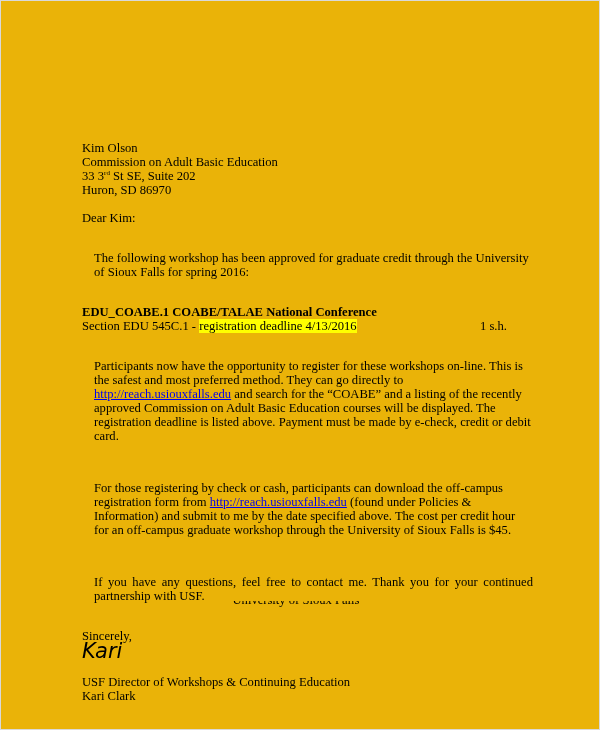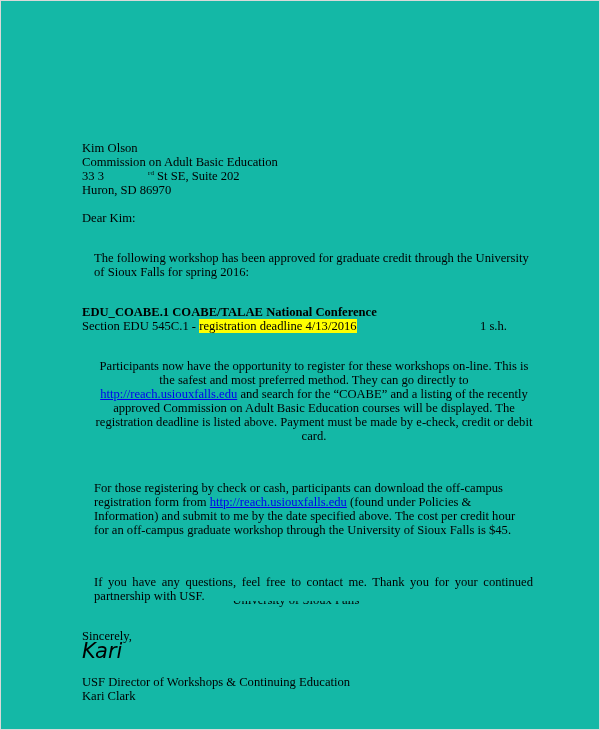--- a/index.html
+++ b/index.html
@@ -13,38 +13,38 @@
       overflow: hidden;
       position: relative;
     }
     .page {
       position: absolute;
       left: 0;
       top: 0;
       width: 598px;
       height: 728px;
       border: 1px solid #d9d9d9;
-      background: #14b8a6;
+      background: #eab308;
       overflow: hidden;
     }
     .content {
       position: absolute;
       left: 81px;
       top: 140px;
       width: 439px;
       font-family: "Liberation Serif", serif;
       font-size: 12.6px;
       line-height: 14px;
       color: #000000;
     }
     .line { display: block; white-space: nowrap; }
     .para { margin: 12px; }
     .gap { height: 14px; }
     .justify { text-align: justify; text-align-last: left; white-space: normal; }
-    sup { font-size: 7px; line-height: 0; vertical-align: 5px; margin-left: 44px; }
+    sup { font-size: 7px; line-height: 0; vertical-align: 5px; }
     a.link {
       color: #0000ee;
       text-decoration: underline;
     }
     .highlight { background: #ffff00; }
     .bold { font-weight: bold; }
     .section-row { position: relative; white-space: nowrap; }
     .credit {
       position: absolute;
       left: 398px;
@@ -100,21 +100,21 @@
 
     <div>
       <span class="line bold">EDU_COABE.1 COABE/TALAE National Conference</span>
       <div class="section-row">
         <span>Section EDU 545C.1 - </span><span class="highlight">registration deadline 4/13/2016</span>
         <span class="credit">1 s.h.</span>
       </div>
     </div>
     <div class="gap"></div>
 
-    <p class="para" style="width:440px;text-align:center;">
+    <p class="para" style="width:440px;">
       <span>Participants now have the opportunity to register for these workshops on-line. This is the safest and most preferred method. They can go directly to </span><a class="link" href="#">http://reach.usiouxfalls.edu</a><span> and search for the “COABE” and a listing of the recently approved Commission on Adult Basic Education courses will be displayed. The registration deadline is listed above. Payment must be made by e-check, credit or debit card.</span>
     </p>
     <div class="gap"></div>
 
     <p class="para" style="width:436px;">
       <span>For those registering by check or cash, participants can download the off-campus registration form from </span><a class="link" href="#">http://reach.usiouxfalls.edu</a><span> (found under Policies &amp; Information) and submit to me by the date specified above. The cost per credit hour for an off-campus graduate workshop through the University of Sioux Falls is $45.</span>
     </p>
     <div class="gap"></div>
 
     <p class="para justify" style="width:439px;">If you have any questions, feel free to contact me. Thank you for your continued partnership with USF.</p>

